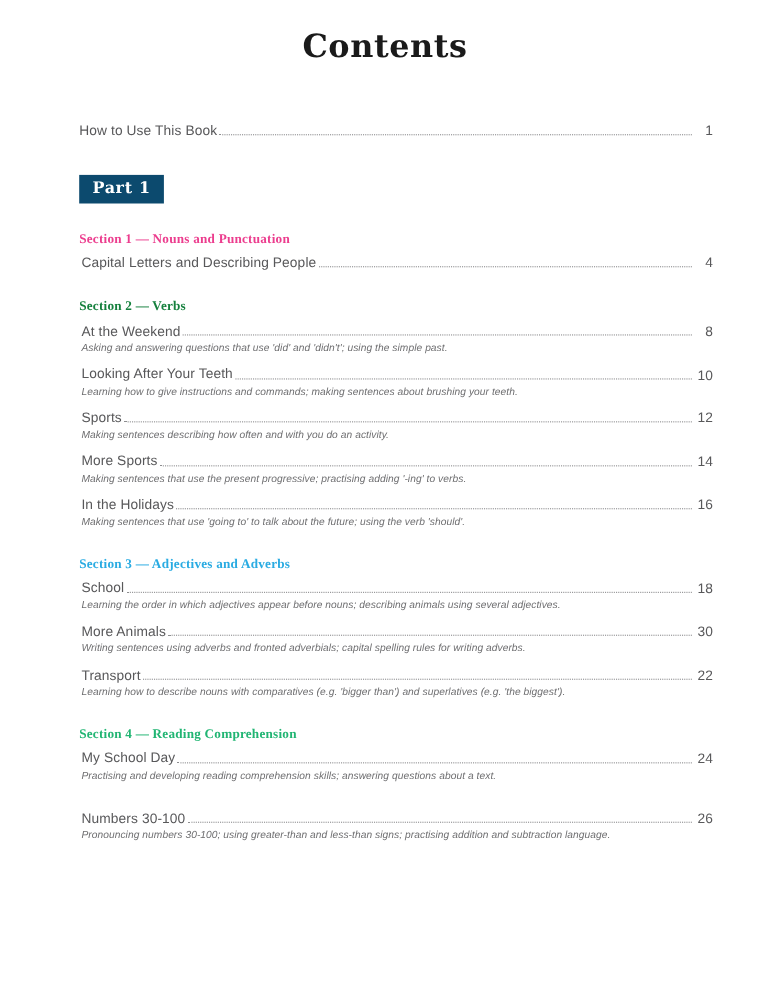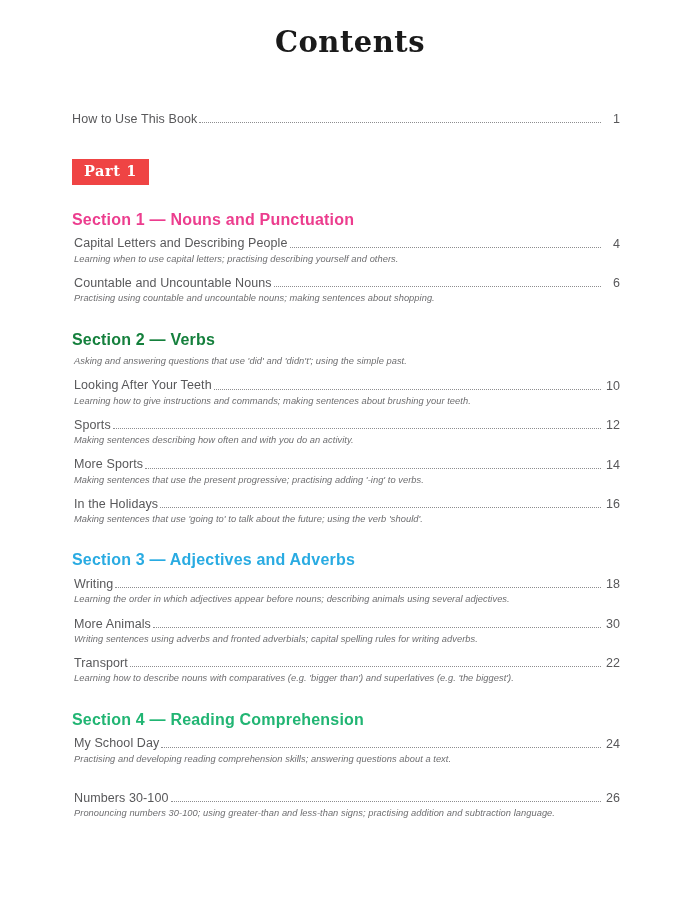--- a/index.html
+++ b/index.html
@@ -32,21 +32,21 @@
     letter-spacing: 0.5px;
     margin: 0;
     padding-top: 28px;
     line-height: 1;
   }
 
   
   .toc {
     position: absolute;
     left: 72px;
-    right: 80px;
+    right: 52px;
     top: 112px;
   }
 
   
   .entry {
     margin-top: 11px;
   }
   .entry:first-child { margin-top: 0; }
 
   .entry-line {
@@ -92,38 +92,38 @@
   .toplevel-entry .entry-title,
   .toplevel-entry .entry-page { color: #58585a; }
 
   
   .part-badge-wrap {
     margin-top: 33px;
     margin-bottom: 18px;
   }
   .part-badge {
     display: inline-block;
-    background: #ef4444;
+    background: #0c4a6e;
     color: #ffffff;
     font-family: "DejaVu Serif", serif;
     font-weight: bold;
     font-size: 14.5px;
     letter-spacing: 0.6px;
     padding: 5px 12px 6px 12px;
     line-height: 1;
   }
 
   
   .section { margin-top: 26px; }
   .section:first-of-type { margin-top: 0; }
 
   .section-heading {
-    font-family: Liberation Sans, sans-serif;
+    font-family: Liberation Serif, serif;
     font-weight: bold;
-    font-size: 16px;
+    font-size: 12px;
     letter-spacing: 0.2px;
     margin: 0 0 8px 0;
     line-height: 1.1;
   }
   .section-entries { padding-left: 2px; }
 
   .sec-pink   { color: #ec3d8e; }
   .sec-orange { color: #15803d; }
   .sec-blue   { color: #29abe2; }
   .sec-green  { color: #21b573; }
@@ -155,40 +155,36 @@
     <div class="section">
       <div class="section-heading sec-pink">Section 1 — Nouns and Punctuation</div>
       <div class="section-entries">
 
         <div class="entry">
           <div class="entry-line">
             <span class="entry-title">Capital Letters and Describing People</span>
             <span class="leader"></span>
             <span class="entry-page">4</span>
           </div>
-          <div class="entry-desc">Learning when to use capital letters; practising describing yourself and others.</div>
-        </div>
-
-        <div class="entry">
-          <div class="entry-line">
-            <span class="entry-title">Countable and Uncountable Nouns</span>
-            <span class="leader"></span>
-            <span class="entry-page">6</span>
-          </div>
-          <div class="entry-desc">Practising using countable and uncountable nouns; making sentences about shopping.</div>
-        </div>
+        </div>
+
 
       </div>
     </div>
 
     <div class="section">
       <div class="section-heading sec-orange">Section 2 — Verbs</div>
       <div class="section-entries">
 
         <div class="entry">
+          <div class="entry-line">
+            <span class="entry-title">At the Weekend</span>
+            <span class="leader"></span>
+            <span class="entry-page">8</span>
+          </div>
           <div class="entry-desc">Asking and answering questions that use 'did' and 'didn't'; using the simple past.</div>
         </div>
 
         <div class="entry">
           <div class="entry-line">
             <span class="entry-title">Looking After Your Teeth</span>
             <span class="leader"></span>
             <span class="entry-page">10</span>
           </div>
           <div class="entry-desc">Learning how to give instructions and commands; making sentences about brushing your teeth.</div>
@@ -223,21 +219,21 @@
 
       </div>
     </div>
 
     <div class="section">
       <div class="section-heading sec-blue">Section 3 — Adjectives and Adverbs</div>
       <div class="section-entries">
 
         <div class="entry">
           <div class="entry-line">
-            <span class="entry-title">Writing</span>
+            <span class="entry-title">School</span>
             <span class="leader"></span>
             <span class="entry-page">18</span>
           </div>
           <div class="entry-desc">Learning the order in which adjectives appear before nouns; describing animals using several adjectives.</div>
         </div>
 
         <div class="entry">
           <div class="entry-line">
             <span class="entry-title">More Animals</span>
             <span class="leader"></span>

